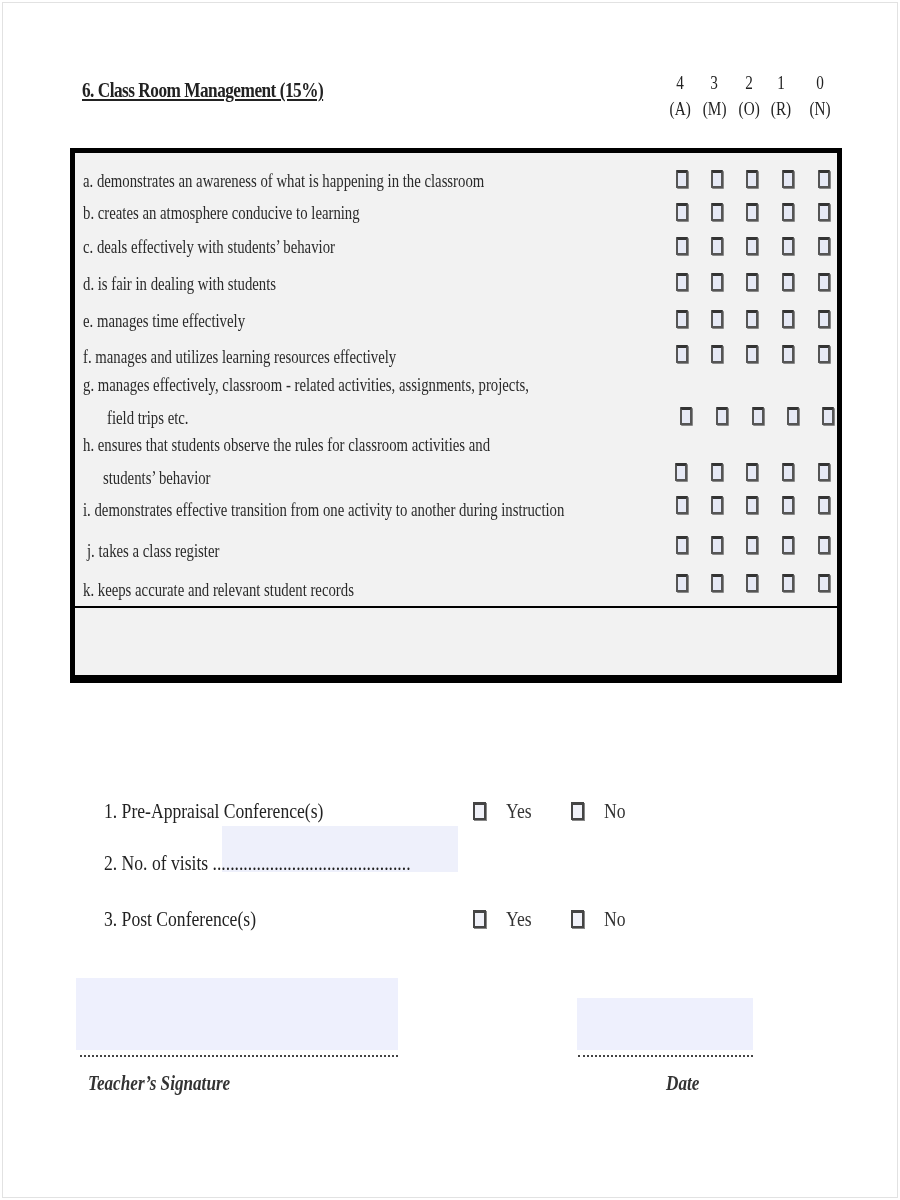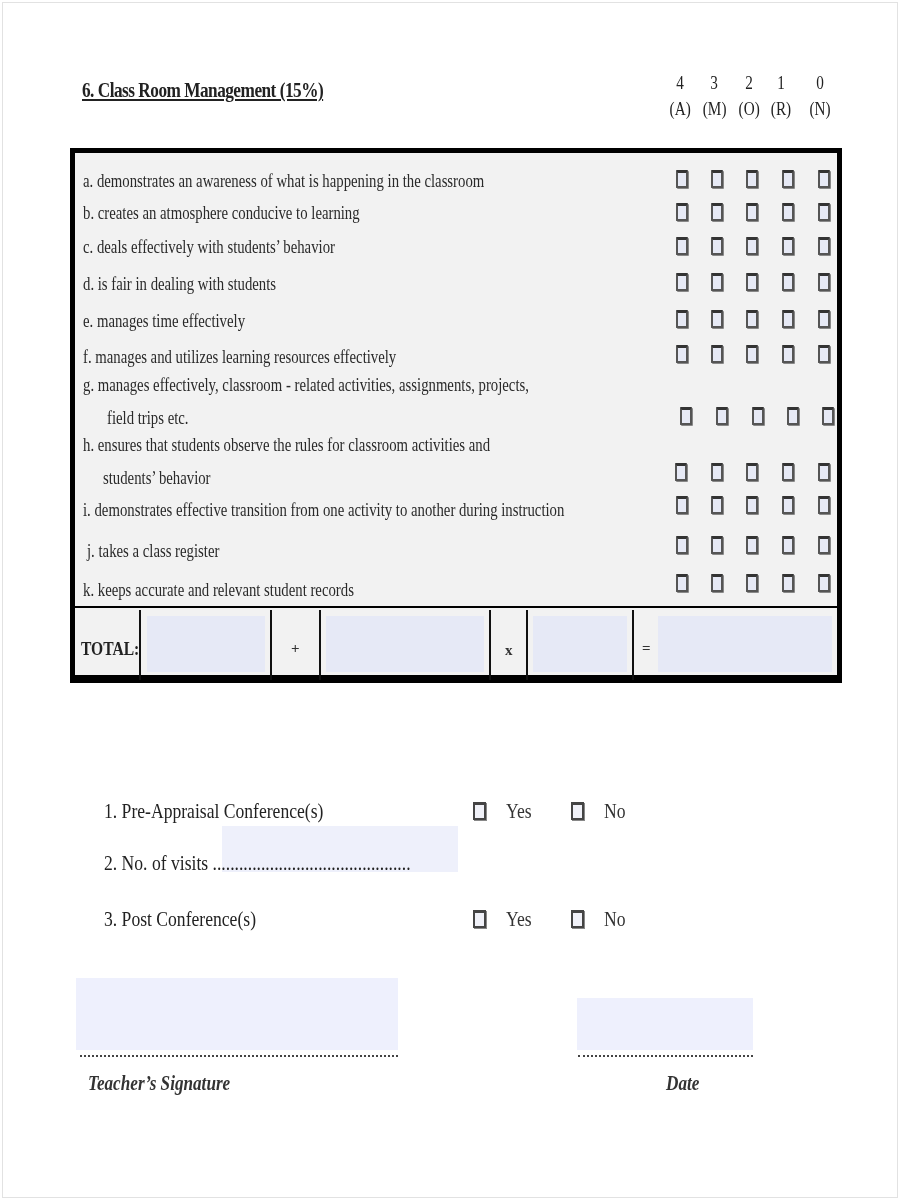--- a/index.html
+++ b/index.html
@@ -175,44 +175,20 @@
     <div class="cb" style="left:707px; top:383px;"></div>
     <div class="cb" style="left:743px; top:383px;"></div>
 
     <div class="cb" style="left:601px; top:421px;"></div>
     <div class="cb" style="left:636px; top:421px;"></div>
     <div class="cb" style="left:671px; top:421px;"></div>
     <div class="cb" style="left:707px; top:421px;"></div>
     <div class="cb" style="left:743px; top:421px;"></div>
   </div>
 
-  <div class="total-row">
-    <div class="tcell" style="left:0; width:66px;">
-      <div class="tlabel">TOTAL:</div>
-    </div>
-    <div class="tcell" style="left:66px; width:131px;">
-      <div class="tfield" style="left:6px; width:118px;"></div>
-    </div>
-    <div class="tcell" style="left:197px; width:49px;">
-      <div class="tsym" style="left:19px; top:30px;">+</div>
-    </div>
-    <div class="tcell" style="left:246px; width:170px;">
-      <div class="tfield" style="left:5px; width:158px;"></div>
-    </div>
-    <div class="tcell" style="left:416px; width:37px;">
-      <div class="tsym" style="left:14px; top:32px;">x</div>
-    </div>
-    <div class="tcell" style="left:453px; width:106px;">
-      <div class="tfield" style="left:5px; width:94px;"></div>
-    </div>
-    <div class="tcell" style="left:559px; width:204px; border-right:none;">
-      <div class="tsym" style="left:8px; top:30px;">=</div>
-      <div class="tfield" style="left:24px; width:174px;"></div>
-    </div>
-  </div>
 </div>
 
 <div class="conf-item" style="top:798px;">1.   Pre-Appraisal Conference(s)</div>
 <div class="opt-cb" style="left:473px; top:802px;"></div>
 <div class="opt-label" style="left:506px; top:798px;">Yes</div>
 <div class="opt-cb" style="left:571px; top:802px;"></div>
 <div class="opt-label" style="left:604px; top:798px;">No</div>
 
 <div class="visits-field"></div>
 <div class="conf-item" style="top:850px;">2.  No. of visits .............................................</div>

